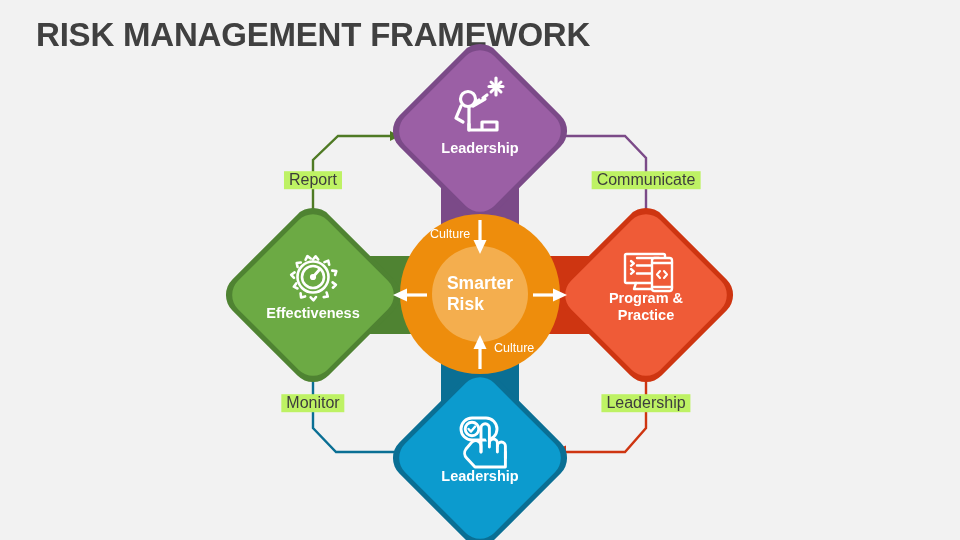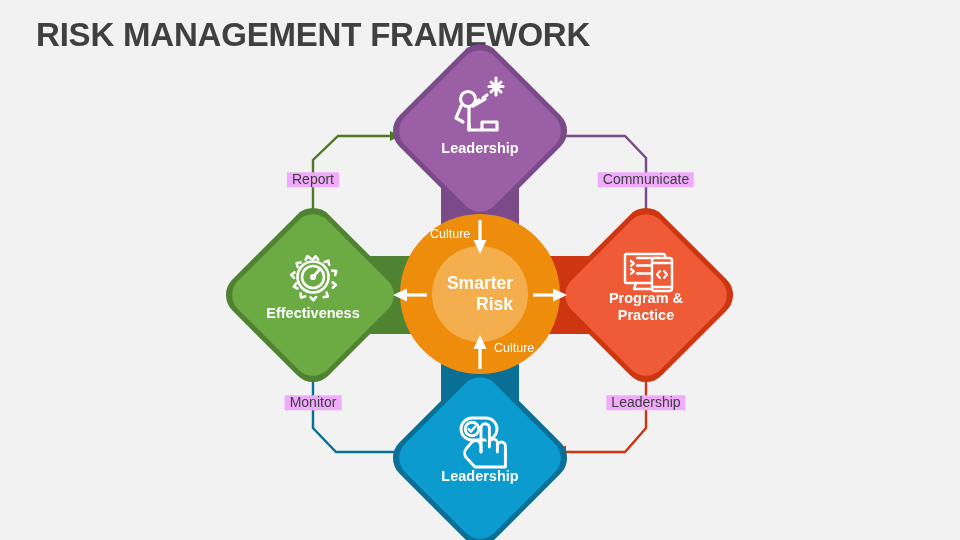--- a/index.html
+++ b/index.html
@@ -27,44 +27,44 @@
     color: #404040;
     white-space: nowrap;
   }
   #diagram {
     position: absolute;
     left: 0; top: 0;
     width: 960px; height: 540px;
   }
   .lbl {
     position: absolute;
-    font-size: 14px;
+    font-size: 16px;
     color: #3d3d3d;
     white-space: nowrap;
     transform: translate(-50%, -50%);
-    background: #f0abfc;
+    background: #bef264;
     padding: 0 5px;
     line-height: 1.1;
   }
   .node-text {
     position: absolute;
     transform: translate(-50%, 0);
     text-align: center;
     color: #ffffff;
     font-size: 14.5px;
     font-weight: bold;
     line-height: 1.18;
     white-space: pre-line;
     pointer-events: none;
   }
   .center-text {
     position: absolute;
     left: 480px; top: 294px;
     transform: translate(-50%, -50%);
-    text-align: right;
+    text-align: left;
     color: #ffffff;
     font-size: 17.5px;
     font-weight: bold;
     line-height: 1.22;
     white-space: pre-line;
     pointer-events: none;
   }
   .culture-text {
     position: absolute;
     color: #ffffff;

